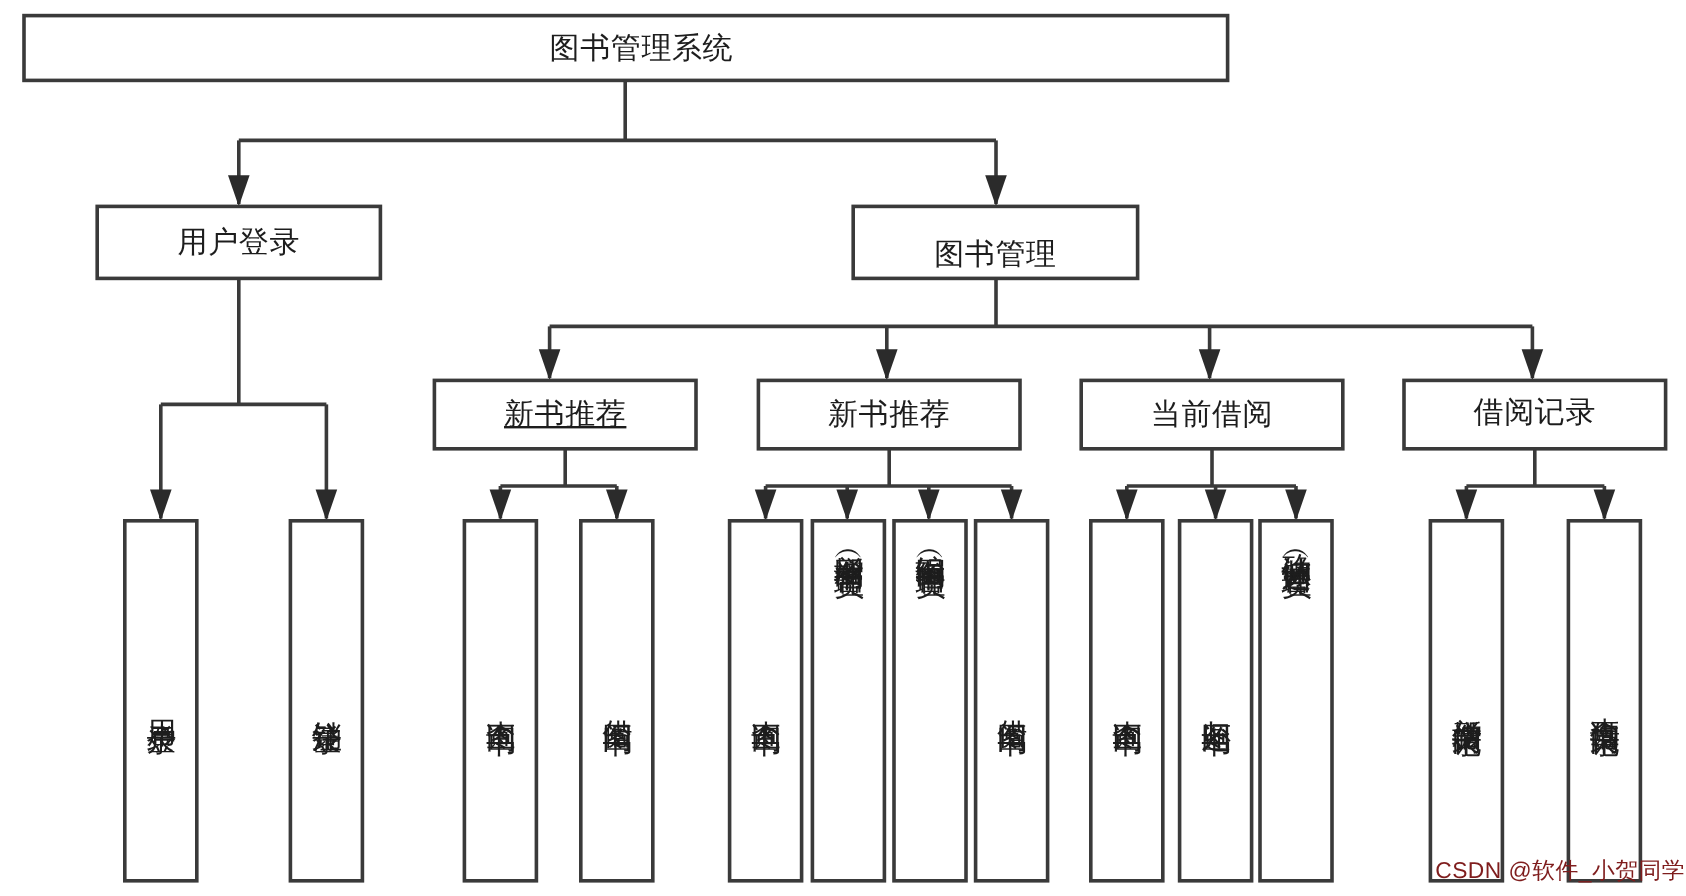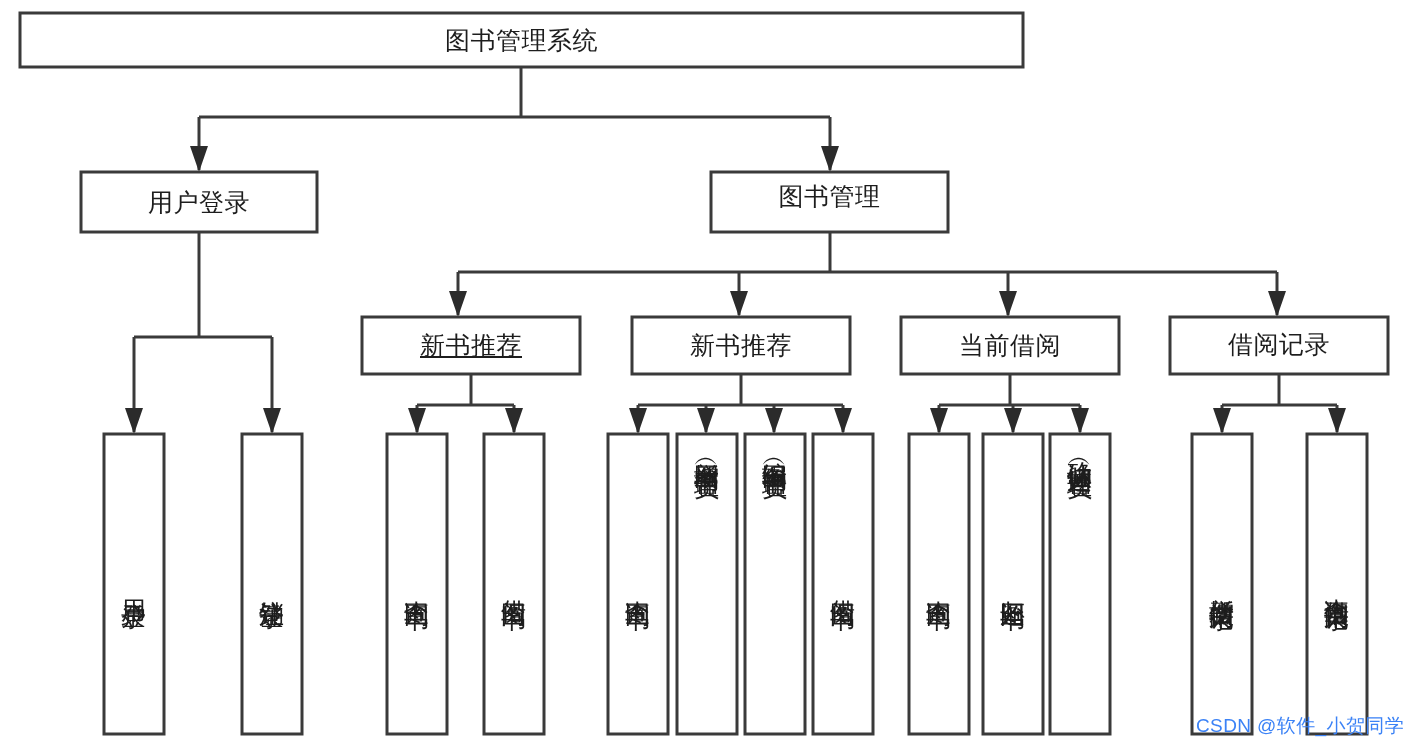--- a/index.html
+++ b/index.html
@@ -65,21 +65,21 @@
     font-size: 25px;
     line-height: 1.28;
     letter-spacing: 2px;
     font-family: "Liberation Sans", "DejaVu Sans", sans-serif;
   }
   .node-label-v.align-top {
     justify-content: flex-start;
   }
   .watermark {
     position: absolute;
-    color: #3b82f6;
+    color: #7f1d1d;
     font-size: 19px;
     white-space: nowrap;
     font-family: "Liberation Sans", "DejaVu Sans", sans-serif;
     letter-spacing: 0.4px;
     pointer-events: none;
   }
 </style>
 </head>
 <body>
 
@@ -156,23 +156,23 @@
         <rect x="745" y="434" width="60" height="300" class="node-box"></rect>
         <rect x="813" y="434" width="60" height="300" class="node-box"></rect>
         <rect x="909" y="434" width="60" height="300" class="node-box"></rect>
         <rect x="983" y="434" width="60" height="300" class="node-box"></rect>
         <rect x="1050" y="434" width="60" height="300" class="node-box"></rect>
         <rect x="1192" y="434" width="60" height="300" class="node-box"></rect>
         <rect x="1307" y="434" width="60" height="300" class="node-box"></rect>
       </g>
   </svg>
   <div id="label-layer">
-      <div class="node-label-h" style="left: 20px; top: 13px; width: 1003px; height: 54px;">图书管理系统</div>
+      <div class="node-label-h" style="left: 20px; top: 13px; width: 1003px; height: 54px; padding-left: 13px;">图书管理系统</div>
       <div class="node-label-h" style="left: 81px; top: 172px; width: 236px; height: 60px;">用户登录</div>
-      <div class="node-label-h" style="left: 711px; top: 172px; width: 237px; height: 49px;">图书管理</div>
+      <div class="node-label-h" style="left: 711px; top: 188px; width: 237px; height: 49px;">图书管理</div>
       <div class="node-label-h" style="left: 362px; top: 317px; width: 218px; height: 57px; text-decoration: underline;">新书推荐</div>
       <div class="node-label-h" style="left: 632px; top: 317px; width: 218px; height: 57px;">新书推荐</div>
       <div class="node-label-h" style="left: 901px; top: 317px; width: 218px; height: 57px;">当前借阅</div>
       <div class="node-label-h" style="left: 1170px; top: 317px; width: 218px; height: 55px;">借阅记录</div>
       <div class="node-label-v" style="left: 104px; top: 434px; width: 60px; height: 300px;">用户登录</div>
       <div class="node-label-v" style="left: 242px; top: 434px; width: 60px; height: 300px;">注销登录</div>
       <div class="node-label-v" style="left: 387px; top: 434px; width: 60px; height: 300px;">查询图书</div>
       <div class="node-label-v" style="left: 484px; top: 434px; width: 60px; height: 300px;">借阅图书</div>
       <div class="node-label-v" style="left: 608px; top: 434px; width: 60px; height: 300px;">查询图书</div>
       <div class="node-label-v align-top" style="left: 677px; top: 434px; width: 60px; height: 300px; padding-top: 8px;">新增图书（管理员）</div>

